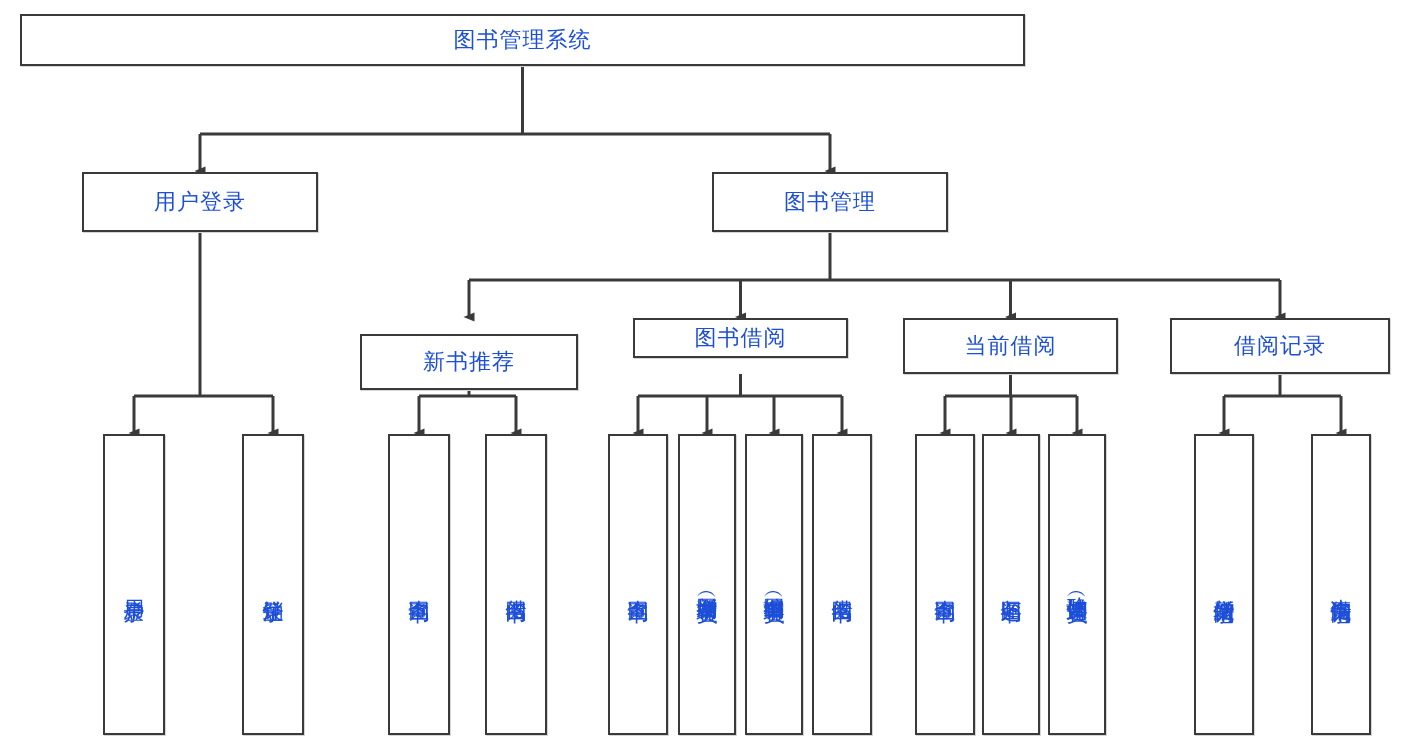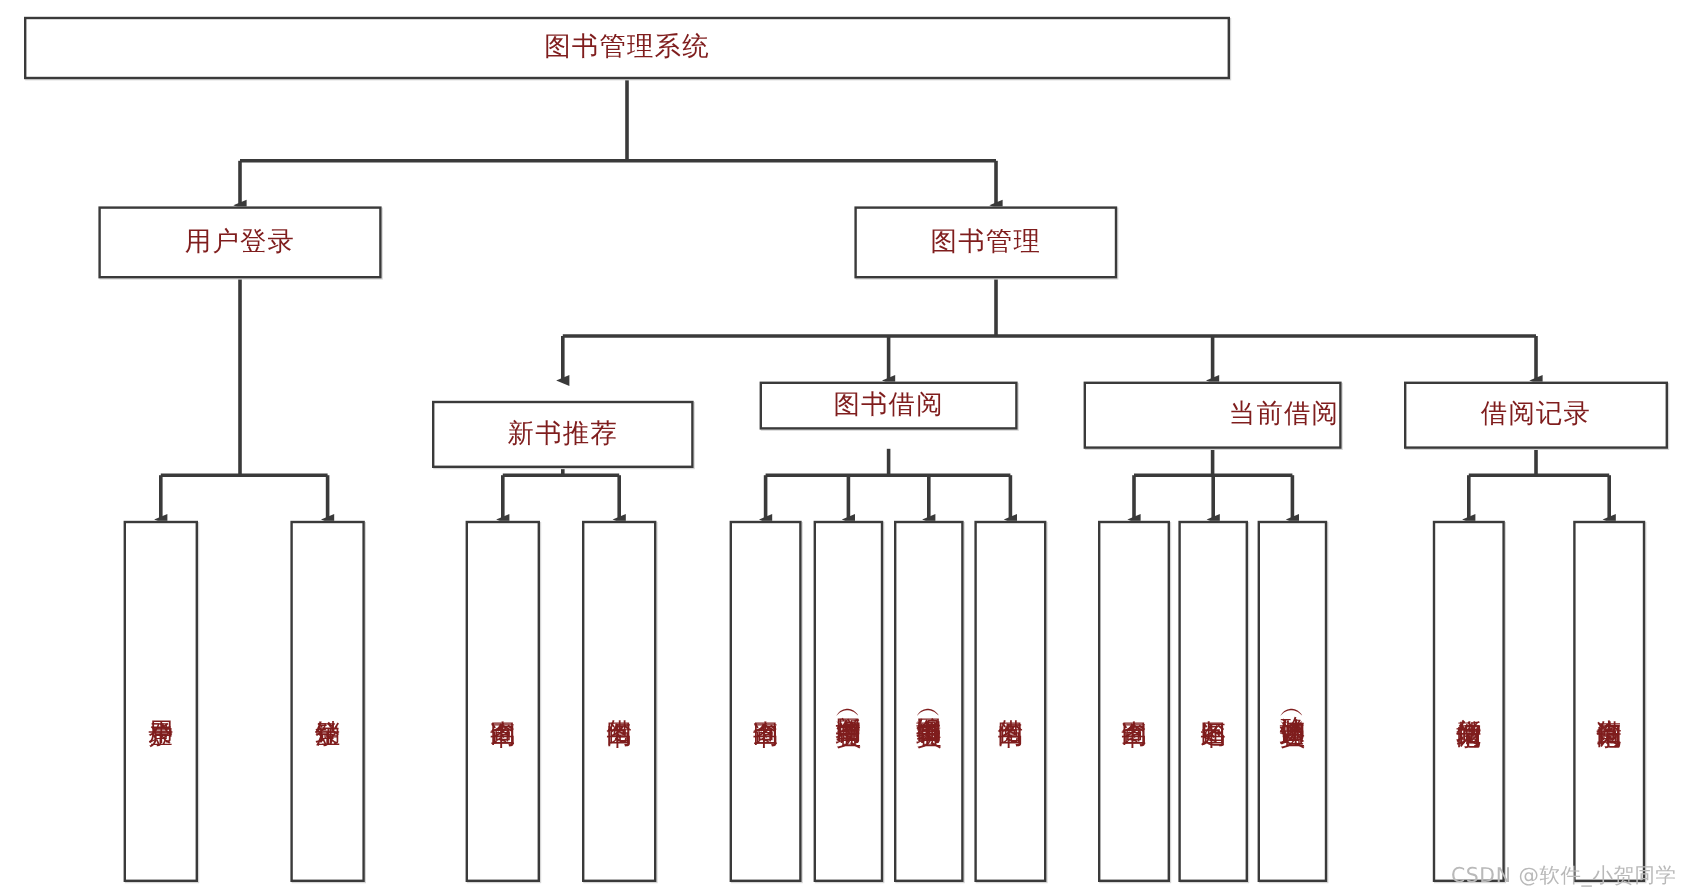--- a/index.html
+++ b/index.html
@@ -25,21 +25,21 @@
     height: 747px;
   }
   .node {
     position: absolute;
     box-sizing: border-box;
     border: 2px solid #3a3a3a;
     background: #ffffff;
     display: flex;
     align-items: center;
     justify-content: center;
-    color: #7f1d1d;
+    color: #1d4ed8;
     text-align: center;
     box-shadow: 1px 1px 0 #d6d6d6;
   }
   .node.h {
     font-size: 22px;
     line-height: 1.2;
     letter-spacing: 1px;
   }
   .node.v {
     font-size: 21px;
@@ -112,30 +112,30 @@
       </g>
   </svg>
 
   <div id="nodes">
       <div class="node h" style="left: 20px; top: 14px; width: 1005px; height: 52px;">
         <span>图书管理系统</span>
       </div>
       <div class="node h" style="left: 82px; top: 172px; width: 236px; height: 60px;">
         <span>用户登录</span>
       </div>
-      <div class="node h" style="left: 712px; top: 172px; width: 219px; height: 60px;">
+      <div class="node h" style="left: 712px; top: 172px; width: 236px; height: 60px;">
         <span>图书管理</span>
       </div>
       <div class="node h" style="left: 360px; top: 334px; width: 218px; height: 56px;">
         <span>新书推荐</span>
       </div>
       <div class="node h" style="left: 633px; top: 318px; width: 215px; height: 40px;">
         <span>图书借阅</span>
       </div>
-      <div class="node h" style="left: 903px; top: 318px; width: 215px; height: 56px; justify-content: flex-end;">
+      <div class="node h" style="left: 903px; top: 318px; width: 215px; height: 56px;">
         <span>当前借阅</span>
       </div>
       <div class="node h" style="left: 1170px; top: 318px; width: 220px; height: 56px;">
         <span>借阅记录</span>
       </div>
       <div class="node v" style="left: 103px; top: 434px; width: 62px; height: 301px;">
         <span>用户登录</span>
       </div>
       <div class="node v" style="left: 242px; top: 434px; width: 62px; height: 301px;">
         <span>注销登录</span>
@@ -168,14 +168,13 @@
         <span>确认归还（管理员）</span>
       </div>
       <div class="node v" style="left: 1194px; top: 434px; width: 60px; height: 301px;">
         <span>新增借阅记录</span>
       </div>
       <div class="node v" style="left: 1311px; top: 434px; width: 60px; height: 301px;">
         <span>查询借阅记录</span>
       </div>
     </div>
 
-  <div id="watermark">CSDN @软件_小贺同学</div>
 </div>
 
 </body></html>

